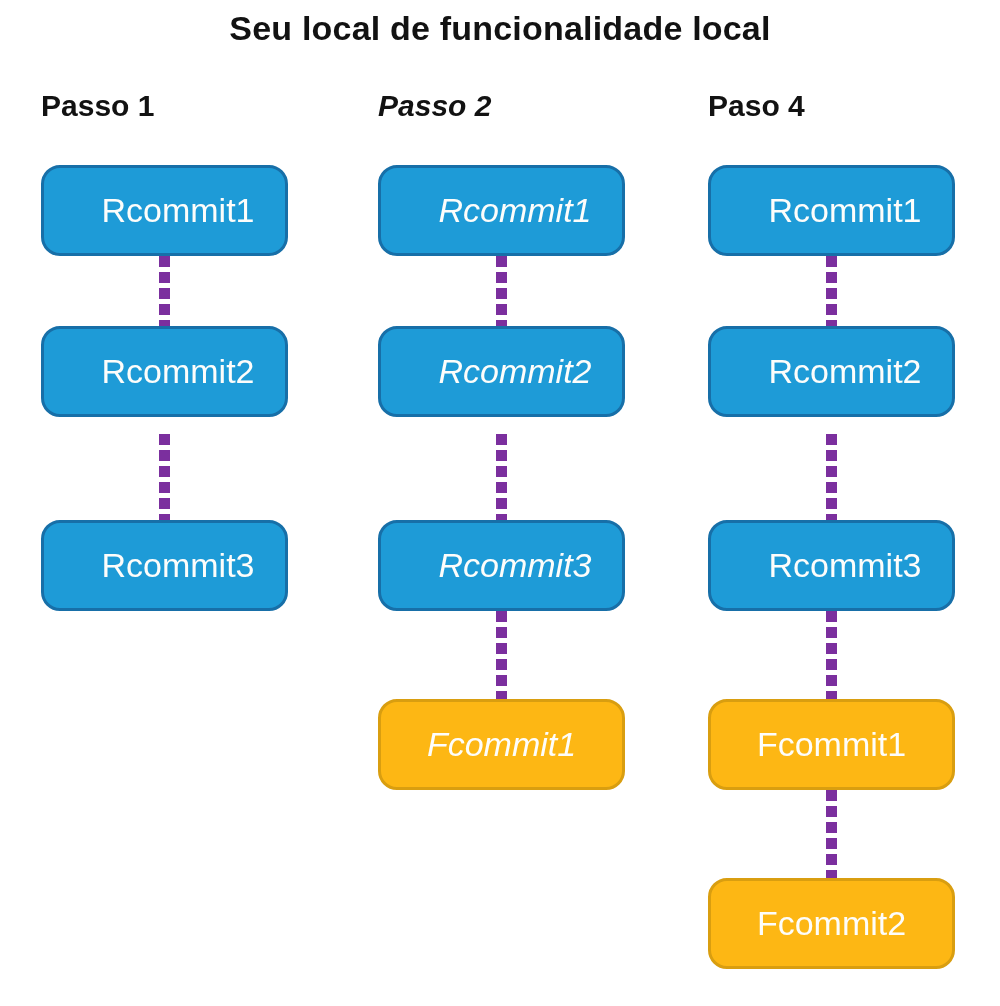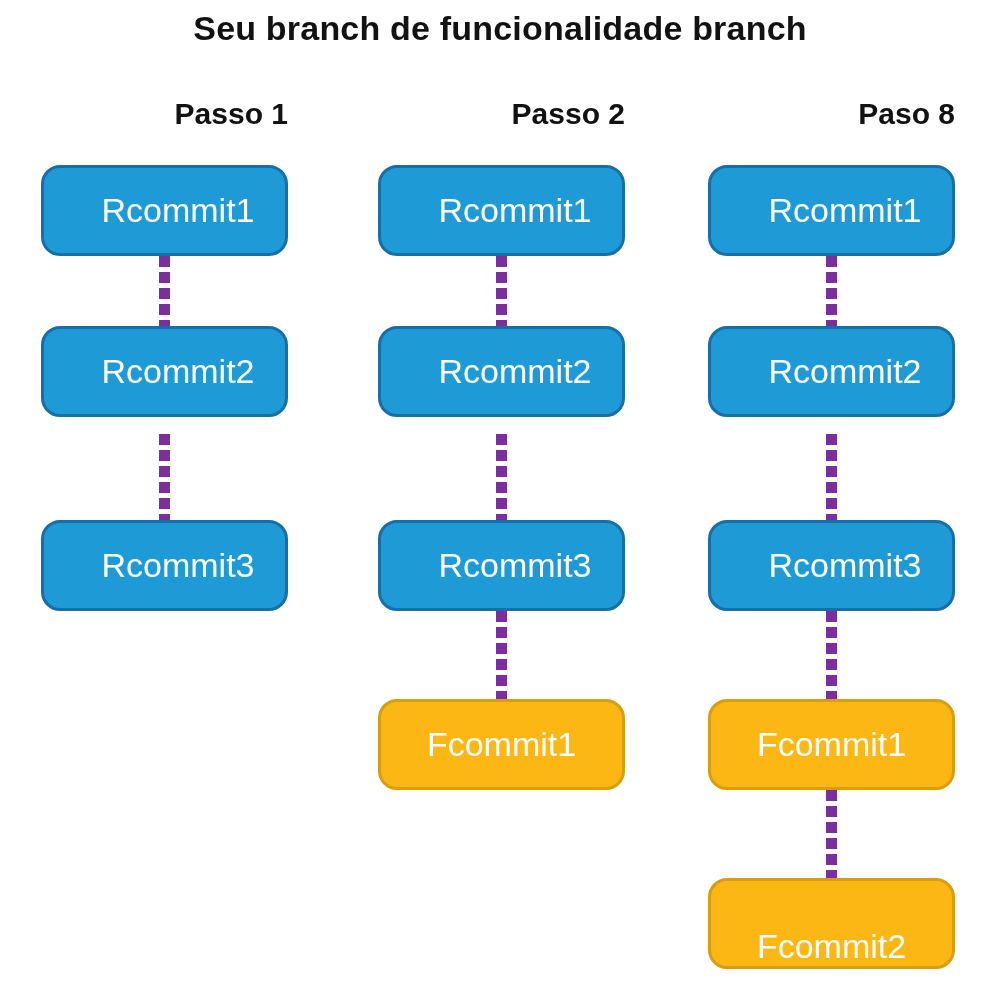--- a/index.html
+++ b/index.html
@@ -32,23 +32,23 @@
     width: 100%;
     text-align: center;
     font-size: 34px;
     line-height: 40px;
     font-weight: 700;
     color: var(--heading-text);
     letter-spacing: 0.2px;
   }
   .col-header {
     position: absolute;
-    top: 96px;
+    top: 88px;
     width: 247px;
-    text-align: right;
+    text-align: left;
     font-size: 30px;
     line-height: 36px;
     font-weight: 700;
     color: var(--heading-text);
   }
   .box {
     position: absolute;
     width: 247px;
     height: 91px;
     box-sizing: border-box;
@@ -75,47 +75,47 @@
     background-image: repeating-linear-gradient(
       to bottom,
       var(--connector-purple) 0px,
       var(--connector-purple) 11px,
       transparent 11px,
       transparent 16px
     );
   }
   
   .c1 { left: 41px; }
-  .c2 { left: 378px; }
+  .c2 { left: 378px; font-style: italic; }
   .c3 { left: 708px; }
   .x1 { left: 159px; }
   .x2 { left: 496px; }
   .x3 { left: 826px; }
   
   .r1 { top: 165px; }
   .r2 { top: 326px; }
   .r3 { top: 520px; align-items: center; }
   .r4 { top: 699px; }
-  .r5 { top: 878px; align-items: flex-end; }
+  .r5 { top: 878px; }
   
   .s12 { top: 256px; height: 87px; }
   .s23 { top: 434px; height: 86px; }
   .s34 { top: 611px; height: 88px; }
   .s45 { top: 790px; height: 88px; }
 </style>
 </head>
 <body>
 
 <div class="canvas">
 
-  <div class="title">Seu branch de funcionalidade branch</div>
+  <div class="title">Seu local de funcionalidade local</div>
 
   <div class="col-header c1">Passo 1</div>
   <div class="col-header c2">Passo 2</div>
-  <div class="col-header c3">Paso 8</div>
+  <div class="col-header c3">Paso 4</div>
 
   <div class="box remote c1 r1">
     <span>Rcommit1</span>
   </div>
   <div class="conn x1 s12"></div>
   <div class="box remote c1 r2">
     <span>Rcommit2</span>
   </div>
   <div class="conn x1 s23"></div>
   <div class="box remote c1 r3">

